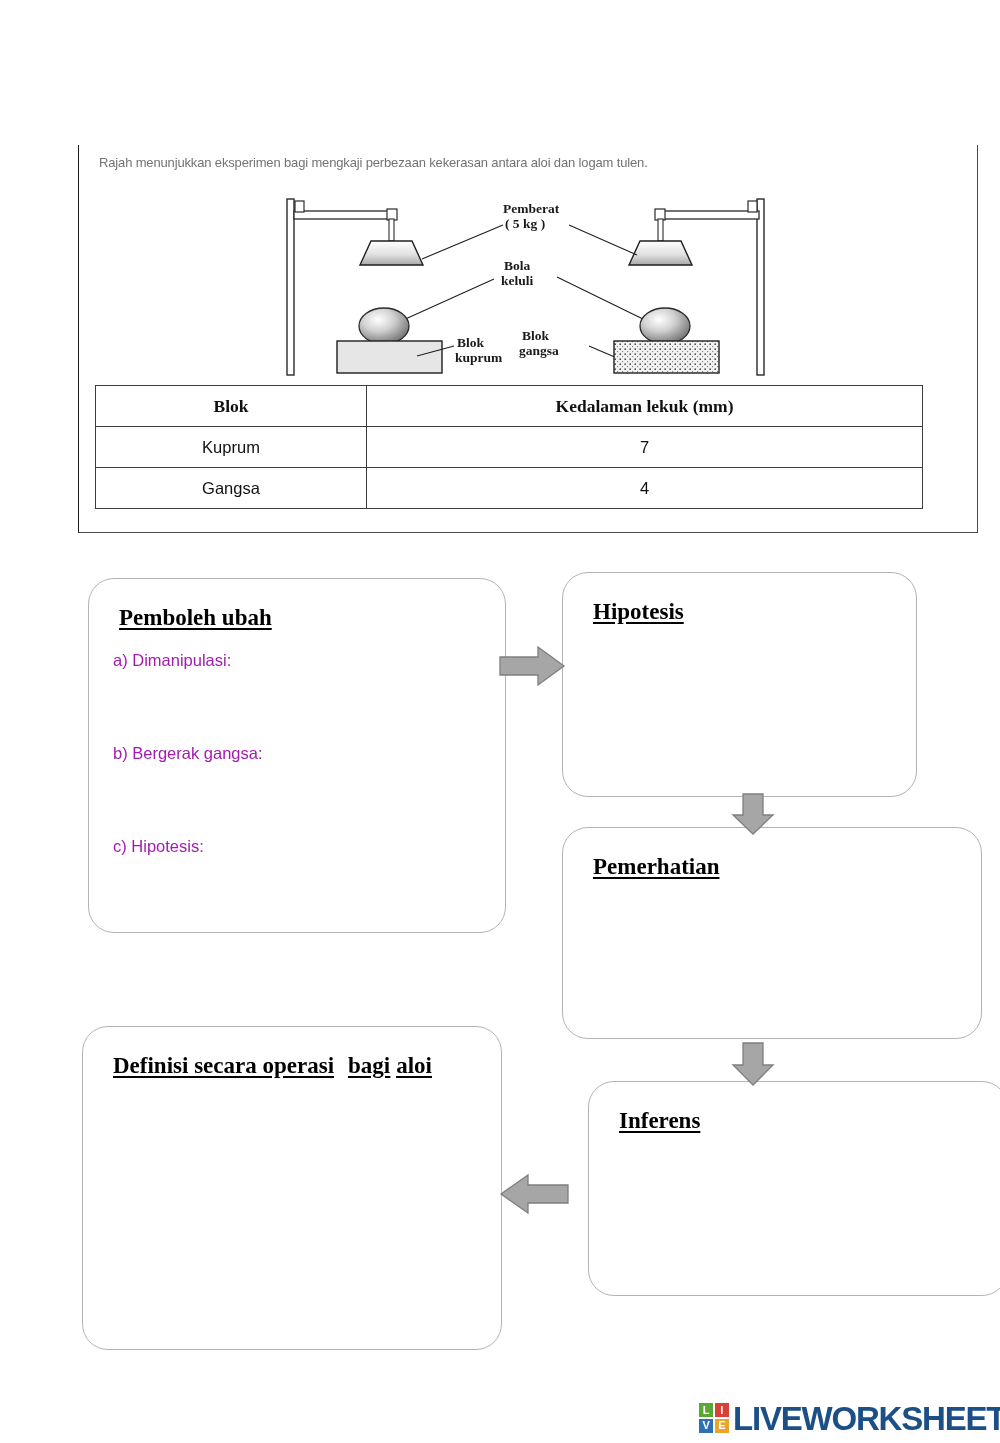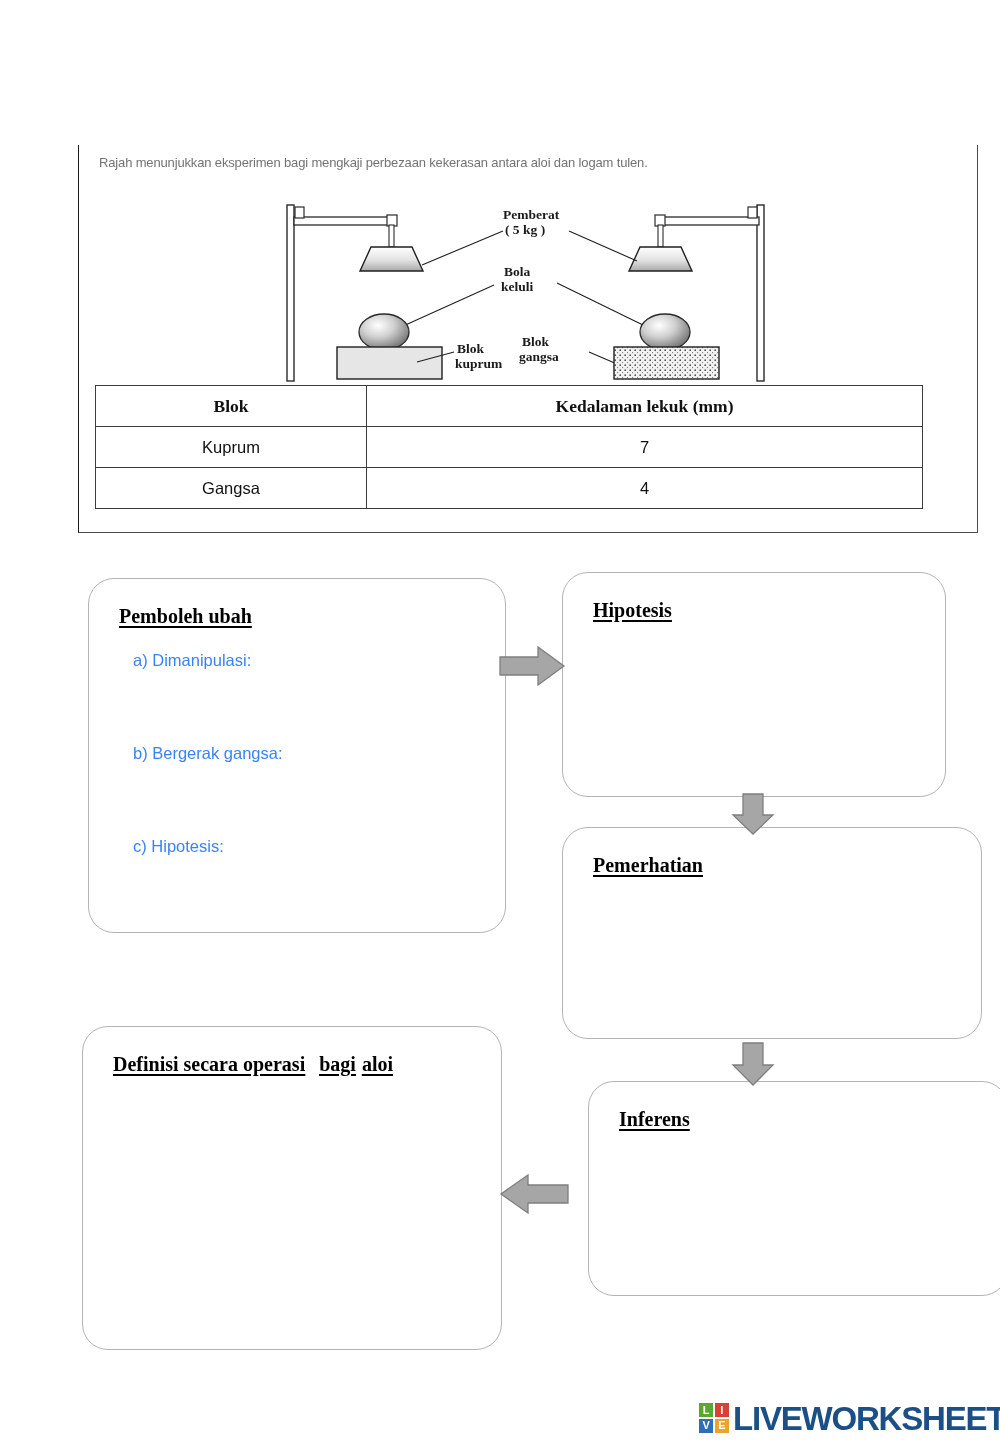--- a/index.html
+++ b/index.html
@@ -42,21 +42,20 @@
     white-space: nowrap;
   }
 
   
   #apparatus-figure {
     position: absolute;
     left: 200px;
     top: 48px;
     width: 500px;
     height: 190px;
-    margin-top: 6px;
   }
   #apparatus-figure svg { display: block; }
 
   
   #results-table {
     position: absolute;
     left: 16px;
     top: 240px;
     width: 828px;
     border-collapse: collapse;
@@ -87,39 +86,39 @@
     background: #ffffff;
     border: 1.3px solid #b4b4b4;
     border-radius: 26px;
   }
   .flow-title {
     position: absolute;
     left: 30px;
     top: 26px;
     font-family: "Liberation Serif", serif;
     font-weight: bold;
-    font-size: 20px;
+    font-size: 23px;
     color: #000000;
     text-decoration: underline;
     text-underline-offset: 3px;
     white-space: nowrap;
   }
   .flow-title .seg { text-decoration: underline; text-underline-offset: 3px; }
   .flow-title .gap { text-decoration: none; display: inline-block; width: 14px; }
 
   .var-item {
     position: absolute;
-    left: 44px;
+    left: 24px;
     font-size: 16.5px;
-    color: #3b82f6;
+    color: #a21caf;
     white-space: nowrap;
   }
 
   #box-pemboleh-ubah { left: 88px;  top: 578px;  width: 418px; height: 355px; }
-  #box-hipotesis     { left: 562px; top: 572px;  width: 384px; height: 225px; }
+  #box-hipotesis     { left: 562px; top: 572px;  width: 355px; height: 225px; }
   #box-pemerhatian   { left: 562px; top: 827px;  width: 420px; height: 212px; }
   #box-inferens      { left: 588px; top: 1081px; width: 420px; height: 215px; }
   #box-definisi      { left: 82px;  top: 1026px; width: 420px; height: 324px; }
 
   
   .arrow { position: absolute; }
   #arrow-ubah-to-hipotesis { left: 498px; top: 645px;  width: 70px; height: 42px; }
   #arrow-hipotesis-to-pemerhatian { left: 730px; top: 793px;  width: 46px; height: 42px; }
   #arrow-pemerhatian-to-inferens  { left: 730px; top: 1042px; width: 46px; height: 44px; }
   #arrow-inferens-to-definisi     { left: 498px; top: 1172px; width: 72px; height: 44px; }

